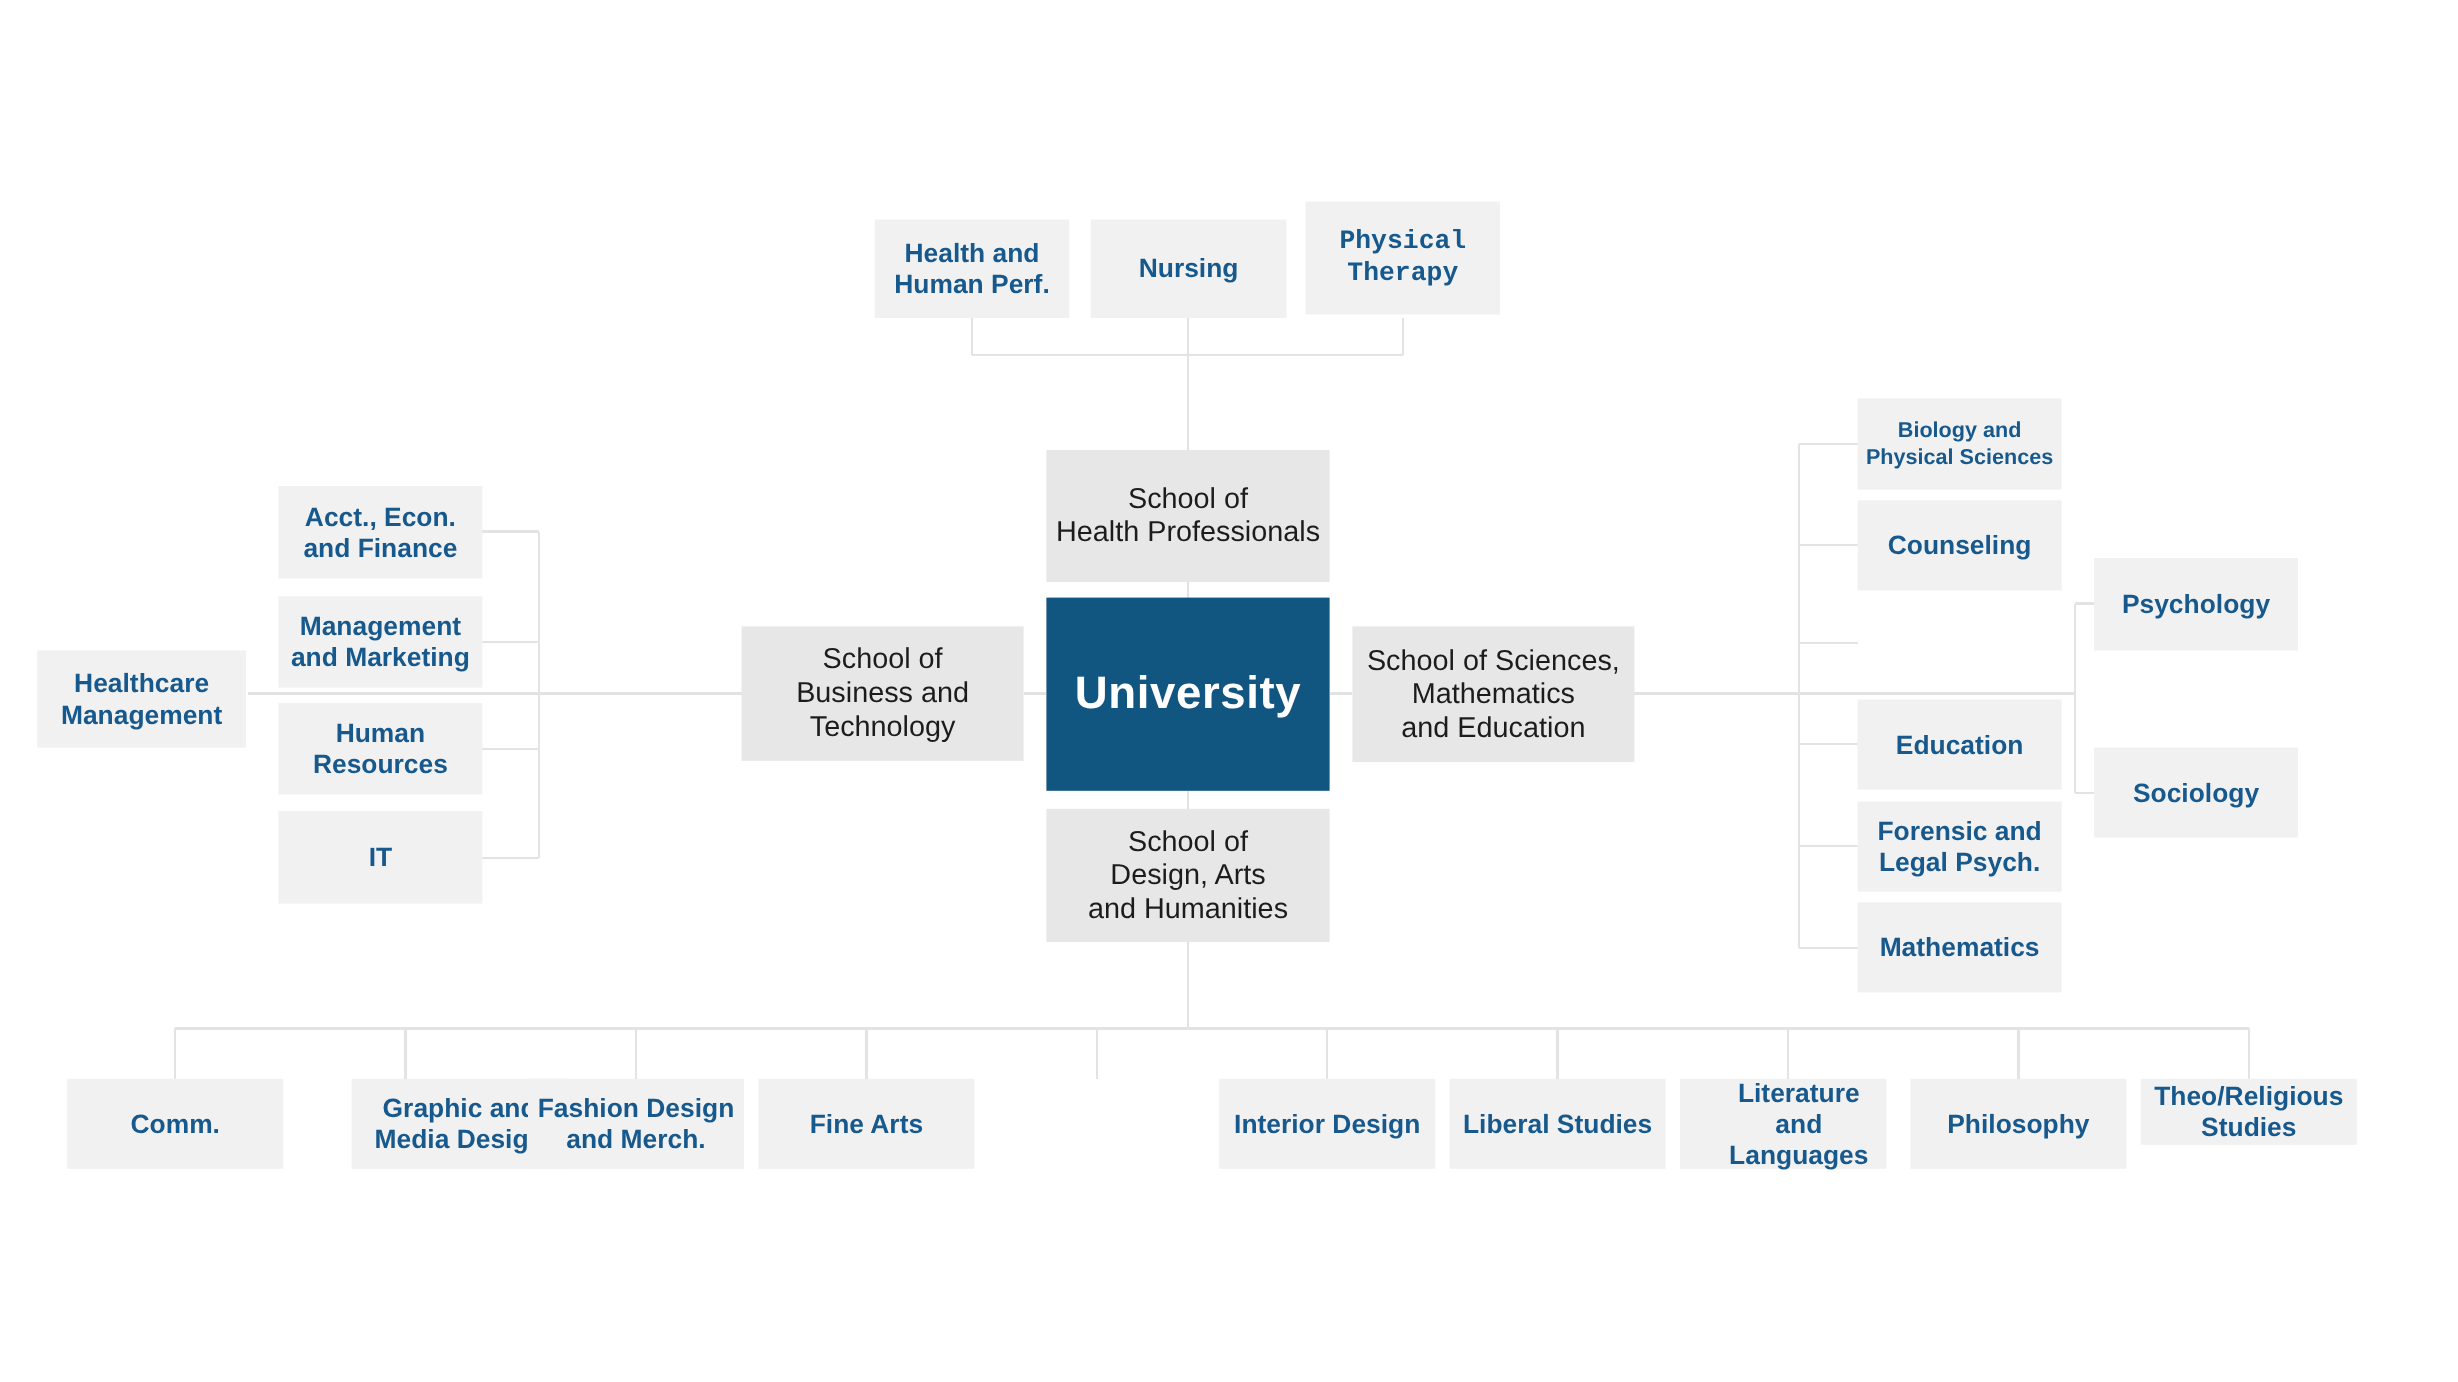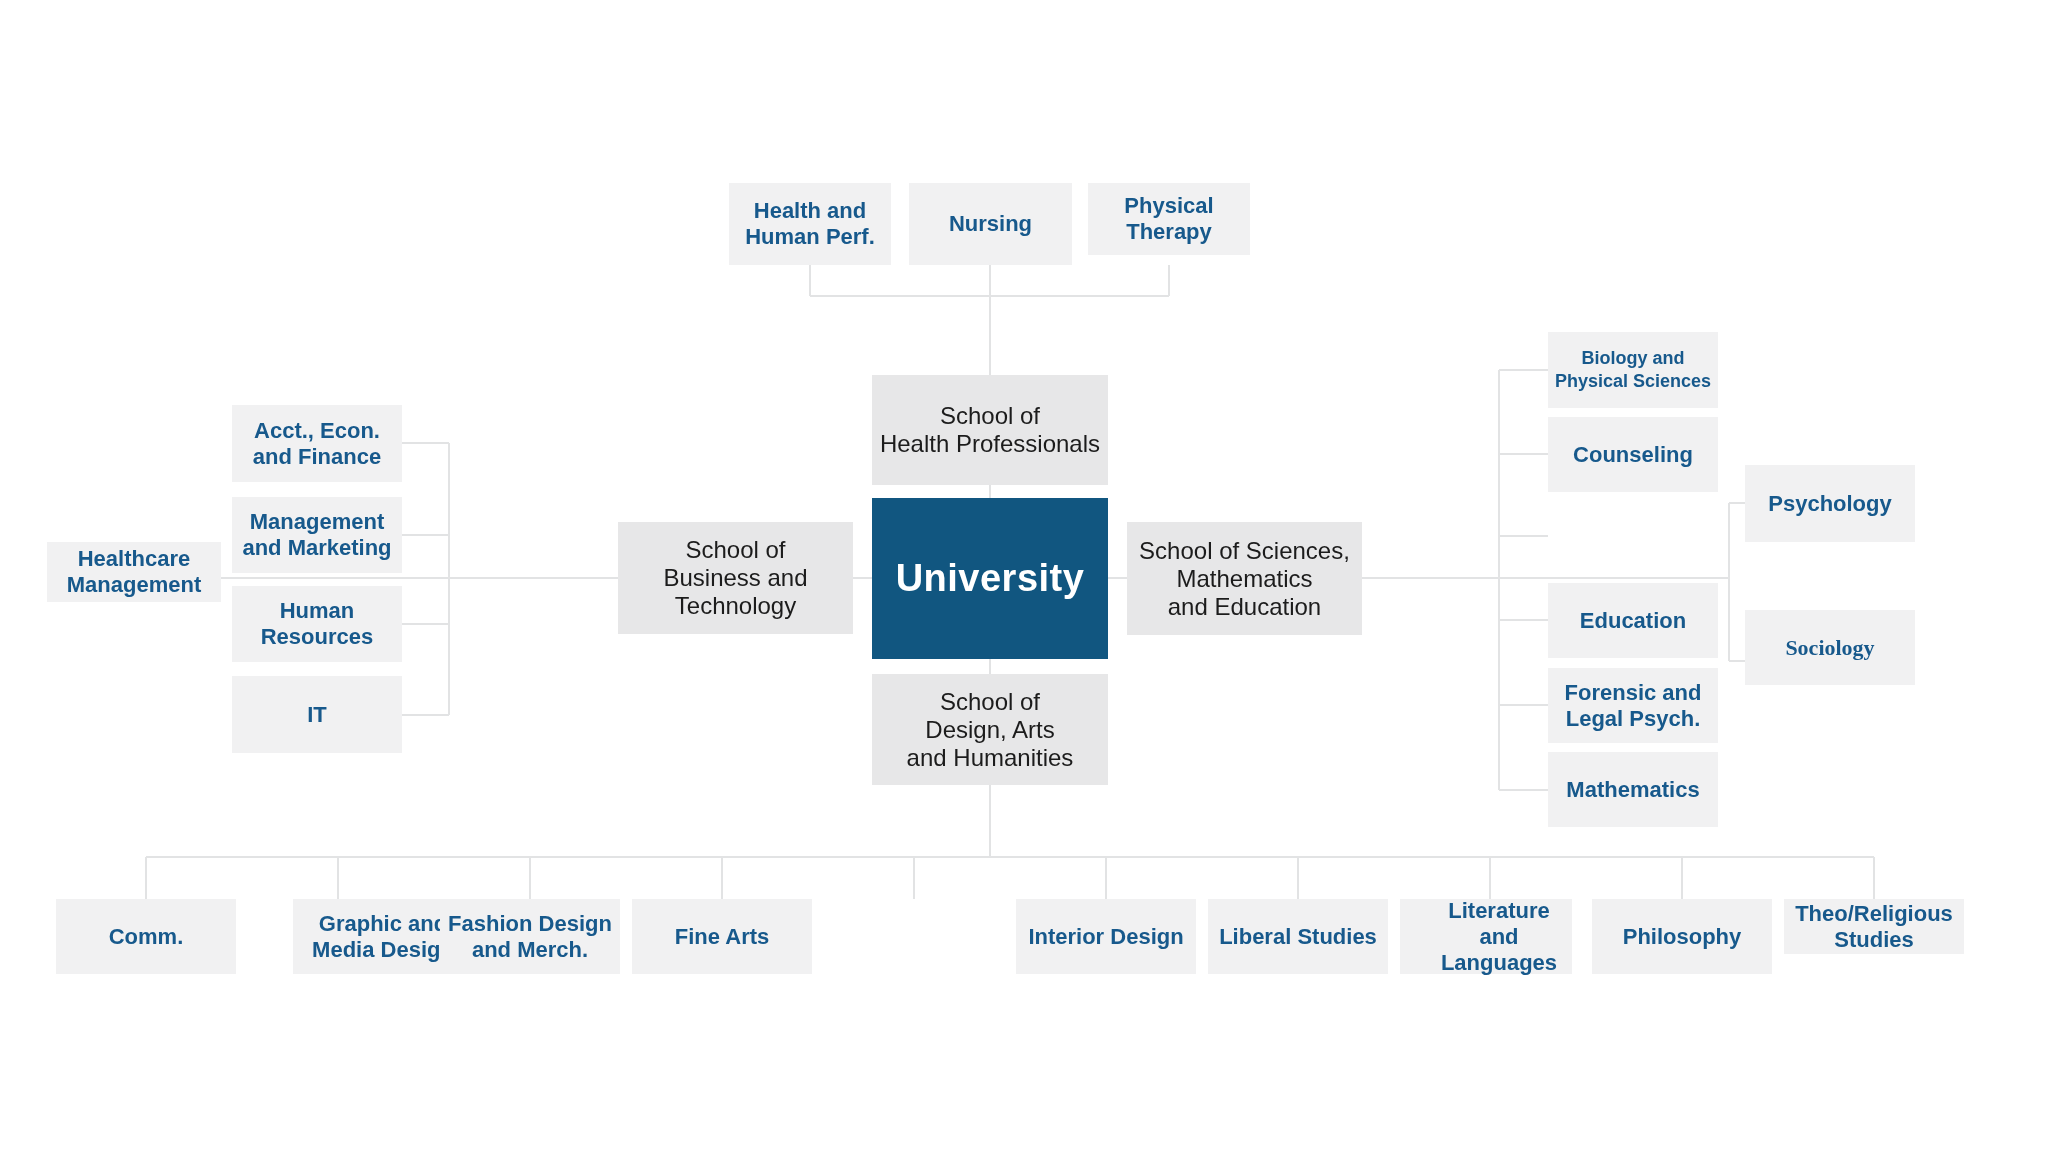--- a/index.html
+++ b/index.html
@@ -112,42 +112,42 @@
   <div class="node school" style="left:1127px; top:522px; width:235px; height:113px;">School of Sciences,
 Mathematics
 and Education</div>
   <div class="node school" style="left:872px; top:674px; width:236px; height:111px;">School of
 Design, Arts
 and Humanities</div>
 
   <div class="node dept" style="left:729px; top:183px; width:162px; height:82px;">Health and
 Human Perf.</div>
   <div class="node dept" style="left:909px; top:183px; width:163px; height:82px;">Nursing</div>
-  <div class="node dept" style="left:1088px; top:183px; width:162px; height:72px;">Physical
+  <div class="node dept" style="left:1088px; top:168px; width:162px; height:94px;font-family:Liberation Mono, monospace;">Physical
 Therapy</div>
 
   <div class="node dept" style="left:232px; top:405px; width:170px; height:77px;">Acct., Econ.
 and Finance</div>
   <div class="node dept" style="left:232px; top:497px; width:170px; height:76px;">Management
 and Marketing</div>
   <div class="node dept" style="left:232px; top:586px; width:170px; height:76px;">Human
 Resources</div>
   <div class="node dept" style="left:232px; top:676px; width:170px; height:77px;">IT</div>
-  <div class="node dept" style="left:47px; top:542px; width:174px; height:60px;">Healthcare
+  <div class="node dept" style="left:31px; top:542px; width:174px; height:81px;">Healthcare
 Management</div>
 
   <div class="node dept small" style="left:1548px; top:332px; width:170px; height:76px;">Biology and
 Physical Sciences</div>
   <div class="node dept" style="left:1548px; top:417px; width:170px; height:75px;">Counseling</div>
   <div class="node dept" style="left:1548px; top:583px; width:170px; height:75px;">Education</div>
   <div class="node dept" style="left:1548px; top:668px; width:170px; height:75px;">Forensic and
 Legal Psych.</div>
   <div class="node dept" style="left:1548px; top:752px; width:170px; height:75px;">Mathematics</div>
   <div class="node dept" style="left:1745px; top:465px; width:170px; height:77px;">Psychology</div>
-  <div class="node dept" style="left:1745px; top:610px; width:170px; height:75px;font-family:Liberation Serif, serif;">Sociology</div>
+  <div class="node dept" style="left:1745px; top:623px; width:170px; height:75px;">Sociology</div>
 
   <div class="node dept" style="left:56px; top:899px; width:180px; height:75px;">Comm.</div>
   <div class="node dept" style="left:248px; top:899px; width:180px; height:75px;margin-left:45px;">Graphic and
 Media Design</div>
   <div class="node dept" style="left:440px; top:899px; width:180px; height:75px;">Fashion Design
 and Merch.</div>
   <div class="node dept" style="left:632px; top:899px; width:180px; height:75px;">Fine Arts</div>
   <div class="node dept" style="left:1016px; top:899px; width:180px; height:75px;">Interior Design</div>
   <div class="node dept" style="left:1208px; top:899px; width:180px; height:75px;">Liberal Studies</div>
   <div class="node dept" style="left:1400px; top:899px; width:172px; height:75px;padding-left:26px;">Literature and

